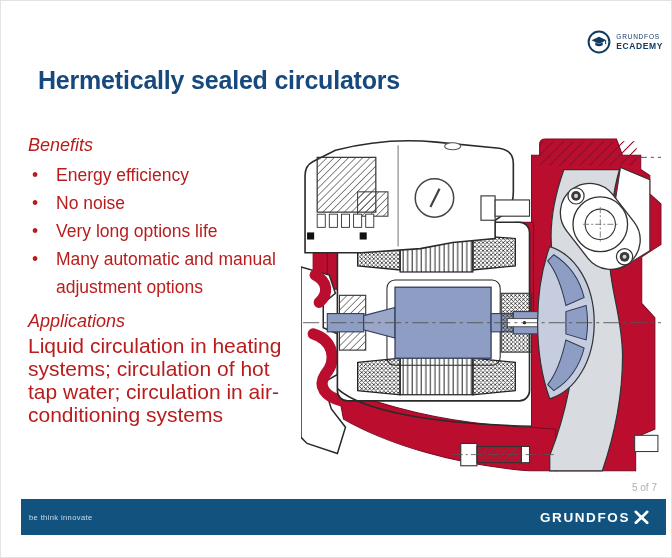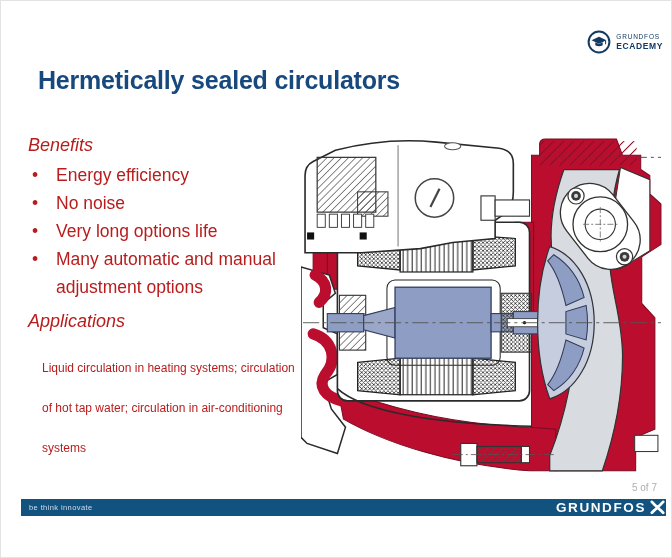--- a/index.html
+++ b/index.html
@@ -27,33 +27,33 @@
   .academy .words{display:flex;flex-direction:column;line-height:1;}
   .academy .brand{font-size:6.5px;letter-spacing:0.8px;color:#123A63;}
   .academy .name{font-size:8.5px;font-weight:700;letter-spacing:0.6px;color:#123A63;margin-top:1px;}
   
   .copy{position:absolute;left:27px;top:131px;width:268px;color:#b91c1c;}
   .section-heading{font-style:italic;font-size:18px;line-height:26px;margin:0;}
   ul.benefits{list-style:none;margin:3px 0 0 0;padding:0;font-size:17.5px;}
   ul.benefits li{position:relative;padding-left:28px;line-height:28px;}
   ul.benefits li .dot{position:absolute;left:4px;}
   .apps-heading{margin-top:7px;}
-  .apps-body{margin:14px;font-size:12px;line-height:40px;width:255px;}
+  .apps-body{margin:0;font-size:21px;line-height:23px;width:255px;}
   
   .diagram{position:absolute;left:300px;top:132px;width:364px;height:350px;}
   
   .page-indicator{
     position:absolute;right:14px;top:481px;font-size:10px;
     color:var(--page-indicator-gray);
   }
   
   .footer-bar{
-    position:absolute;left:20px;top:498px;width:645px;height:17px;
+    position:absolute;left:20px;top:498px;width:645px;height:36px;
     background:var(--footer-bar);display:flex;align-items:center;
-    justify-content:space-between;box-sizing:border-box;padding:0 0 0 8px;
+    justify-content:space-between;box-sizing:border-box;padding:0 16px 0 8px;
   }
   .tagline{color:#cfdeed;font-size:7.5px;letter-spacing:0.4px;}
   .grundfos-logo{display:flex;align-items:center;gap:3px;}
   .grundfos-logo .word{color:#fff;font-size:13.5px;font-weight:700;letter-spacing:1.6px;}
   .grundfos-logo svg{width:17px;height:15px;display:block;}
 </style>
 </head>
 <body>
 
 <div class="slide">

